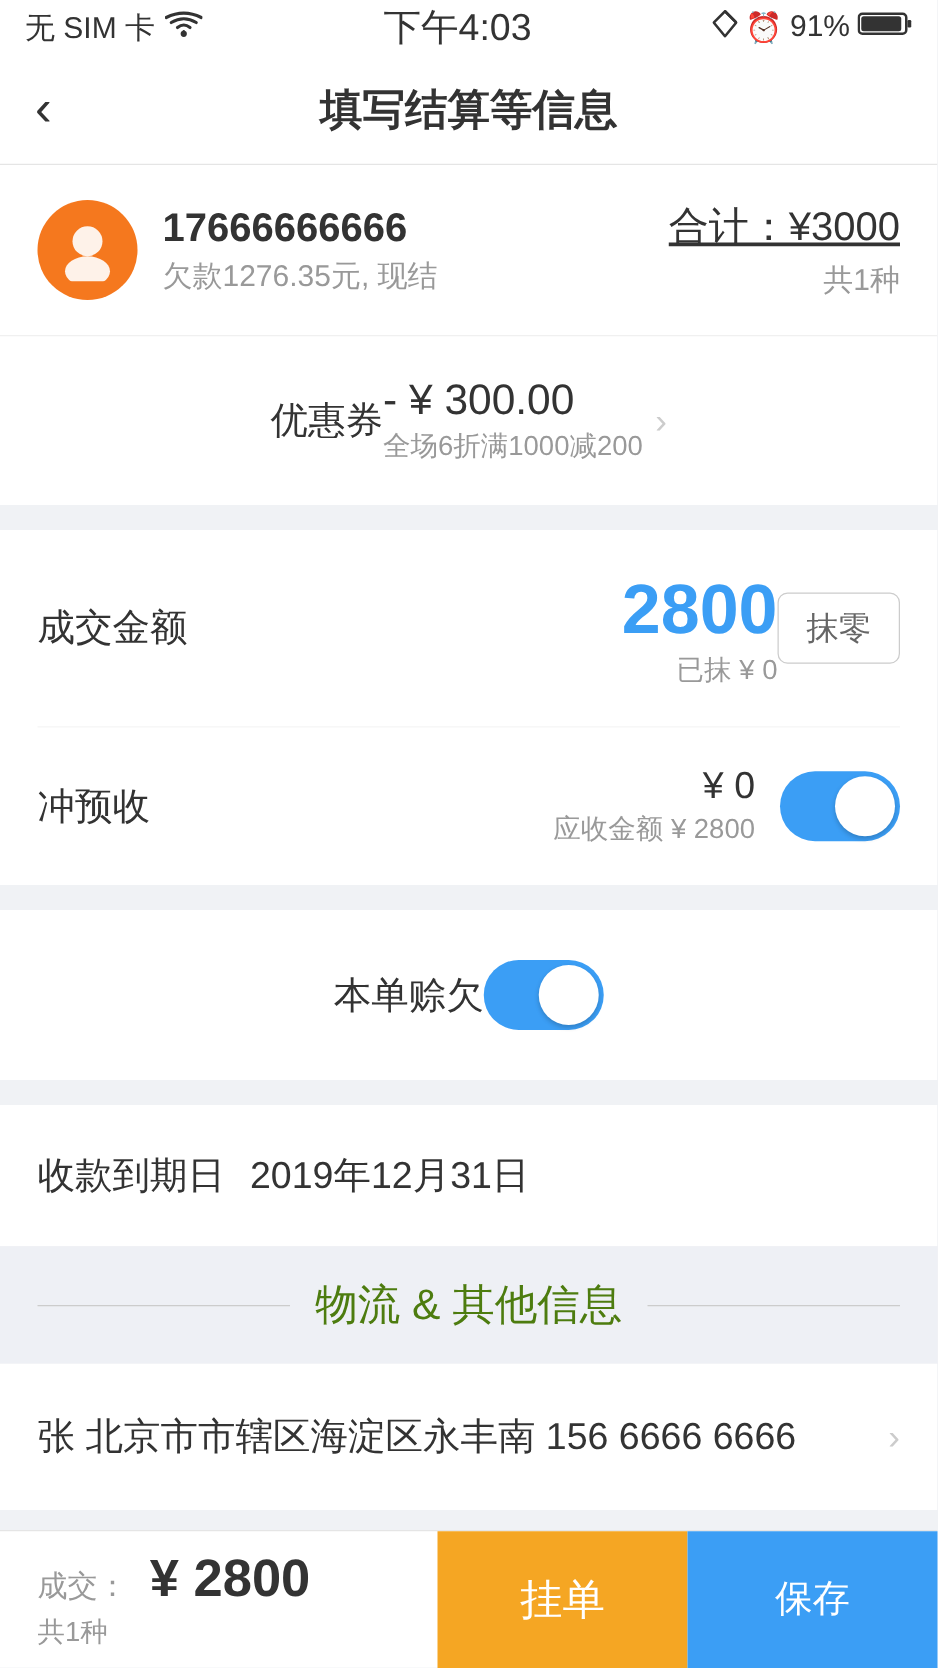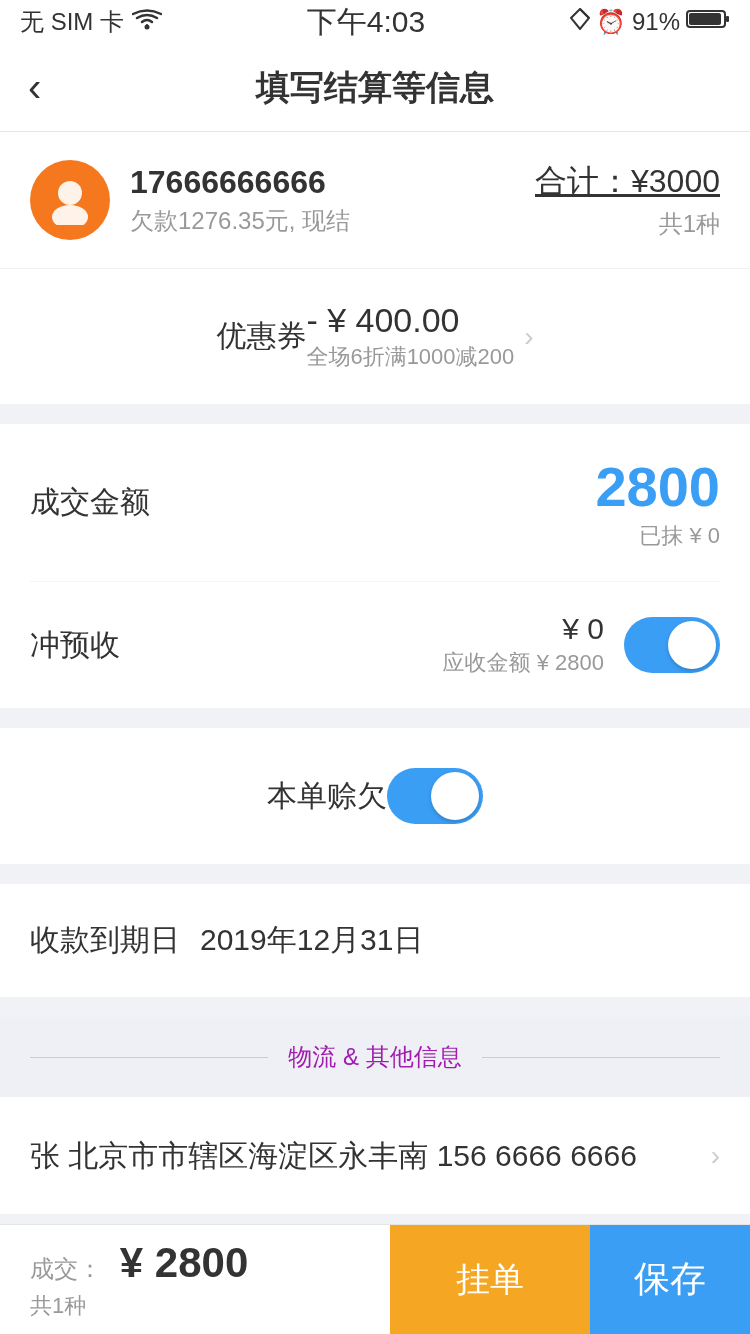--- a/index.html
+++ b/index.html
@@ -173,21 +173,20 @@
       align-items: center;
       justify-content: center;
       padding: 40px 0;
     }
     .debt-label { font-size: 30px; color: #333; }
 
     
     .duedate-section {
       background: #fff;
       padding: 0 30px;
-      margin-bottom: 20px;
     }
     .duedate-row {
       display: flex;
       align-items: center;
       padding: 36px 0;
       gap: 20px;
     }
     .duedate-label { font-size: 30px; color: #333; }
     .duedate-value { font-size: 30px; color: #333; }
 
@@ -198,21 +197,21 @@
       justify-content: center;
       padding: 24px 30px;
       background: #eef0f5;
       gap: 20px;
     }
     .divider-line {
       flex: 1;
       height: 1px;
       background: #ccc;
     }
-    .divider-text { font-size: 24px; color: #a21caf; white-space: nowrap; }
+    .divider-text { font-size: 34px; color: #4d7c0f; white-space: nowrap; }
 
     
     .address-section {
       background: #fff;
       padding: 0 30px;
       margin-bottom: 20px;
     }
     .address-row {
       display: flex;
       align-items: center;
@@ -252,27 +251,27 @@
       background: #f5a623;
       display: flex;
       align-items: center;
       justify-content: center;
       font-size: 34px;
       color: #fff;
       font-weight: 500;
       cursor: pointer;
     }
     .btn-save {
-      width: 160px;
+      width: 200px;
       height: 110px;
       background: #3b9ef5;
       display: flex;
       align-items: center;
       justify-content: center;
-      font-size: 36px;
+      font-size: 30px;
       color: #fff;
       font-weight: 500;
       cursor: pointer;
     }
   </style>
 </head>
 <body>
 
 <div class="status-bar">
   <div class="status-left">
@@ -327,37 +326,38 @@
     <div class="user-total">
       <div class="total-amount">合计：¥3000</div>
       <div class="total-count">共1种</div>
     </div>
   </div>
 
   <div class="coupon-row">
     <div class="coupon-label">优惠券</div>
     <div class="coupon-right">
       <div>
-        <div class="coupon-amount">- ¥ 400.00</div>
+        <div class="coupon-amount">- ¥ 300.00</div>
         <div class="coupon-desc">全场6折满1000减200</div>
       </div>
       <div class="chevron">›</div>
     </div>
   </div>
 </div>
 
 <div class="amount-section">
 
   <div class="amount-row">
     <div class="row-label">成交金额</div>
     <div class="amount-right">
       <div>
         <div class="amount-value">2800</div>
         <div class="amount-sub">已抹  ¥ 0</div>
       </div>
+      <button class="round-zero-btn">抹零</button>
     </div>
   </div>
 
   <div class="amount-row">
     <div class="row-label">冲预收</div>
     <div class="precollect-right">
       <div class="precollect-values">
         <div class="precollect-amount">¥ 0</div>
         <div class="precollect-sub">应收金额 ¥ 2800</div>
       </div>

